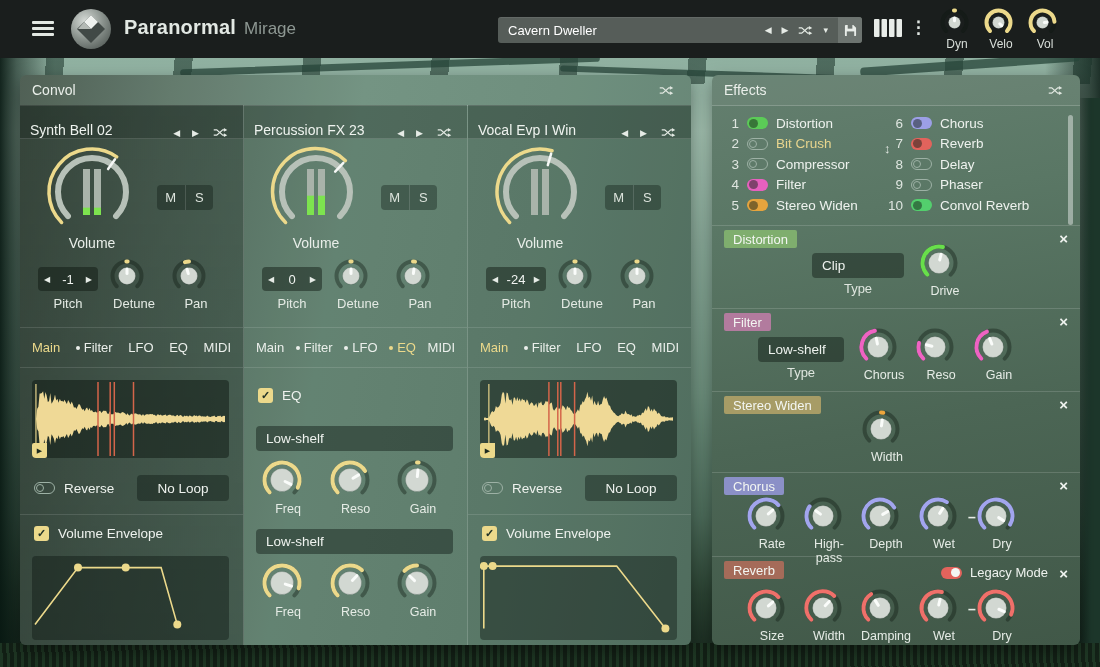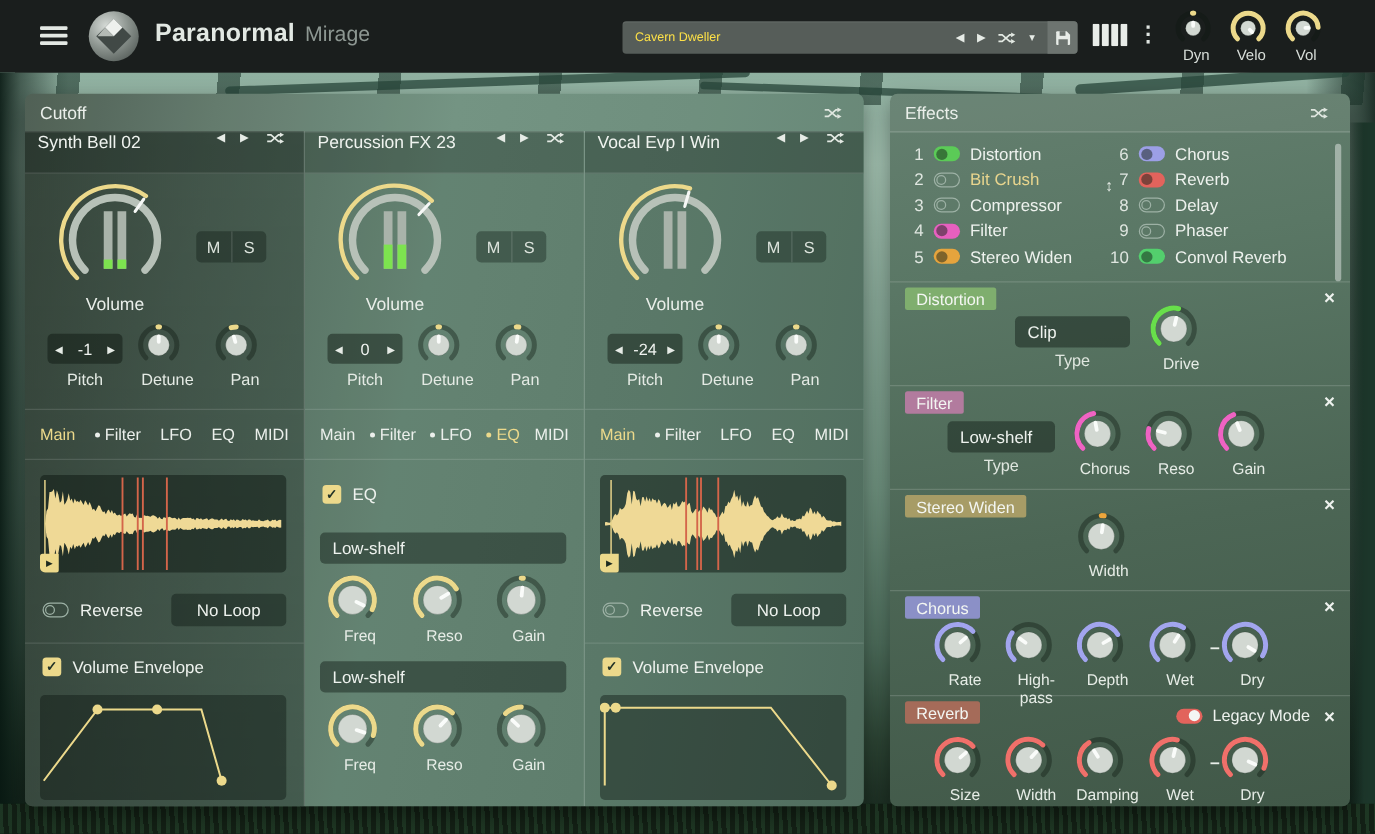--- a/index.html
+++ b/index.html
@@ -22,21 +22,21 @@
   
   .topbar{position:absolute;top:0;left:12px;right:0;height:58px;background:#1a1e1d;z-index:5}
   .hamburger{position:absolute;left:20px;top:21px;width:22px;height:15px;display:flex;flex-direction:column;justify-content:space-between;cursor:pointer}
   .hamburger i{display:block;height:2.6px;background:#e3e8e3;border-radius:1px}
   .logo{position:absolute;left:58px;top:8px;width:42px;height:42px}
   .brand{position:absolute;left:112px;top:16px;white-space:nowrap}
   .brand .t1{font-size:20px;font-weight:700;color:#e2e8e3;letter-spacing:.2px}
   .brand .t2{font-size:17px;color:#8d9792;margin-left:8px}
   .preset{position:absolute;left:486px;top:17px;width:364px;height:26px;background:#565d59;border-radius:3px;
           display:flex;align-items:center;box-shadow:inset 0 1px 0 rgba(255,255,255,.08)}
-  .pname{flex:1;padding-left:10px;font-size:10px;color:#fde047}
+  .pname{flex:1;padding-left:10px;font-size:13px;color:#ffffff}
   .parr{font-size:9px;color:#e6ebe6;padding:0 5px;cursor:pointer}
   .picon{color:#e3e9e3;padding:0 5px;display:flex;cursor:pointer}
   .psave{width:24px;height:26px;background:#6d7470;border-radius:0 3px 3px 0;margin-left:5px;
          display:flex;align-items:center;justify-content:center;cursor:pointer}
   .shuf{width:15px;height:11px}
   .piano{position:absolute;left:862px;top:19px;cursor:pointer}
   .vdots{position:absolute;left:898px;top:17px;font-size:17px;color:#dfe5e1;font-weight:700;cursor:pointer}
   .mknob{position:absolute;top:6px;width:38px;text-align:center}
   .mlabel{font-size:12px;color:#d8ded9;margin-top:-2px}
   .meters{position:absolute;left:1063px;top:9px;display:flex;gap:4px}
@@ -53,21 +53,21 @@
   .layers-panel{left:20px;width:671px;height:570px;
       background:linear-gradient(100deg,#47584c 0%,#5c7466 20%,#6d8f7d 45%,#688a78 70%,#5d7d6c 100%)}
   .effects-panel{left:712px;width:368px;height:570px;
       background:linear-gradient(170deg,#647f6f 0%,#5a7765 25%,#4c6655 60%,#415848 100%)}
   .cols{position:absolute;top:30px;bottom:0;left:0;right:0;display:flex}
   .layer{position:relative;flex:1;height:100%}
   .layer.d1{background:linear-gradient(180deg,rgba(18,28,22,.34),rgba(18,28,22,.44))}
   .layer.d2{background:rgba(18,28,22,.10)}
   .layer.d3{background:rgba(18,28,22,.16)}
   .layer:not(:last-child){border-right:1px solid rgba(255,255,255,.16)}
-  .lhead{height:33px;display:flex;align-items:flex-start;padding:0 10px;gap:6px;
+  .lhead{height:33px;display:flex;align-items:flex-end;padding:0 10px;gap:6px;
          border-bottom:1px solid rgba(255,255,255,.14);background:rgba(8,18,12,.22)}
   .lname{flex:1;font-size:14px;color:#eff3ef;white-space:nowrap;overflow:hidden;cursor:pointer}
   .lhead .parr{padding:0 3px}
   .bigknob{position:absolute;left:25px;top:40px}
   .vol-label{position:absolute;left:20px;top:130px;width:104px;text-align:center;font-size:14px;color:#e9eee9}
   .ms{position:absolute;left:137px;top:80px;width:56px;height:25px;background:rgba(10,20,14,.35);
       border-radius:4px;display:flex;overflow:hidden}
   .ms span{flex:1;display:flex;align-items:center;justify-content:center;font-size:13px;color:#dce3dc;cursor:pointer}
   .ms span:first-child{border-right:1px solid rgba(255,255,255,.14)}
   .stepper{position:absolute;left:18px;top:162px;width:60px;height:24px;background:rgba(10,20,14,.45);
@@ -227,21 +227,21 @@
     <div class="mlabel">Vol</div>
   </div>
   <div class="meters">
       <i></i>
       <i></i>
     </div>
 </div>
 
 <div class="panel layers-panel">
   <div class="phead">
-    <span>Cutoff</span>
+    <span>Convol</span>
     <span class="picon">
       <svg class="shuf" viewBox="0 0 20 14">
           <path d="M1 3.5h4l8 7h2" fill="none" stroke="currentColor" stroke-width="1.7"></path>
           <path d="M1 10.5h4l8-7h2" fill="none" stroke="currentColor" stroke-width="1.7"></path>
           <path d="M14.5 1l4.5 2.5-4.5 2.5z" fill="currentColor"></path>
           <path d="M14.5 8l4.5 2.5-4.5 2.5z" fill="currentColor"></path>
         </svg>
     </span>
   </div>
   <div class="cols">

